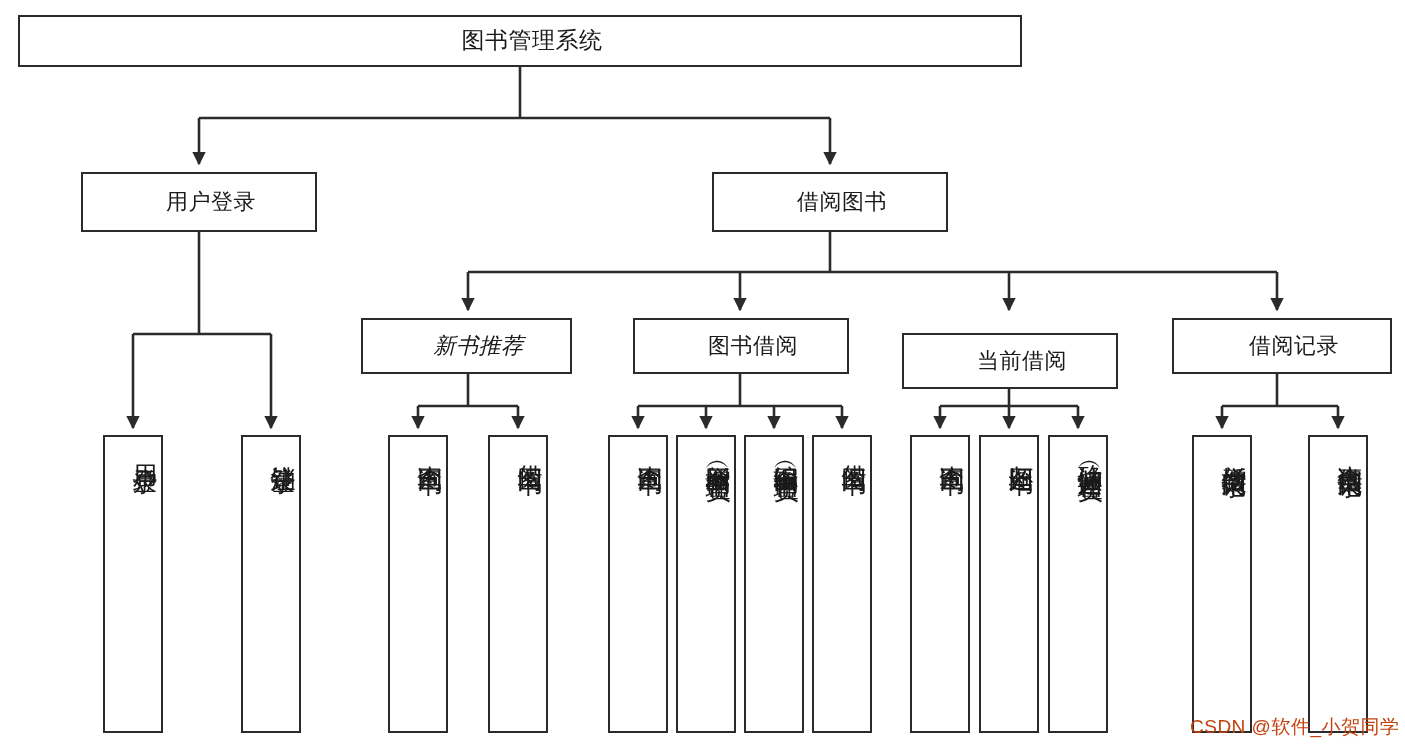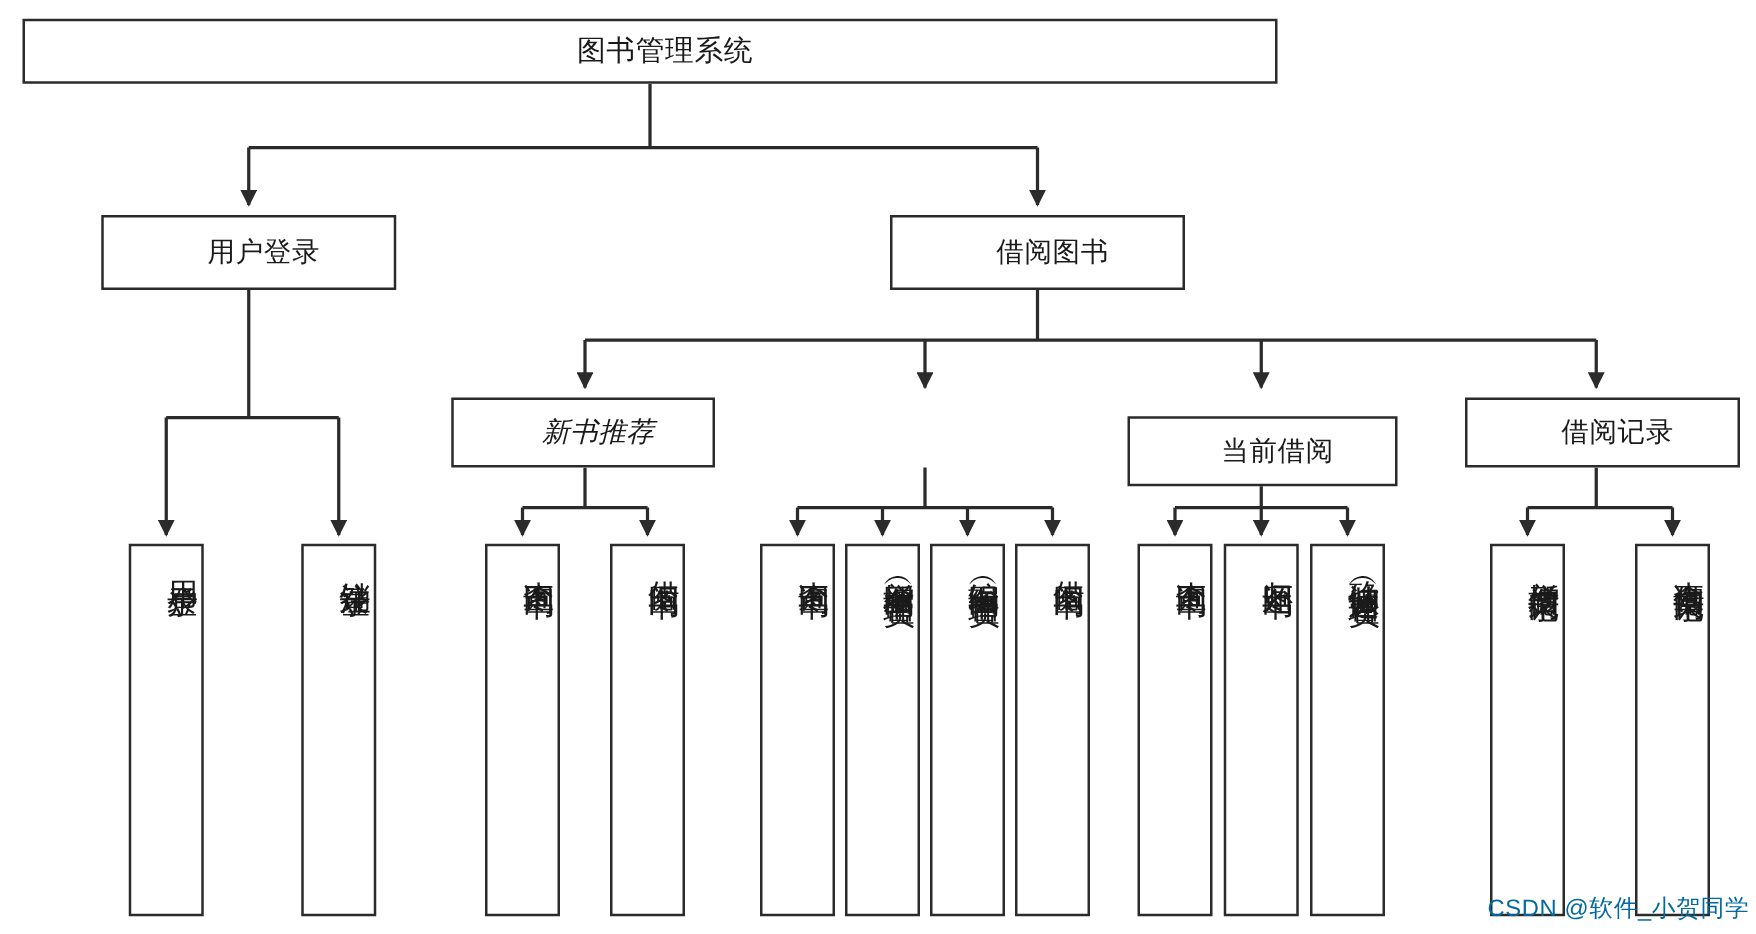--- a/index.html
+++ b/index.html
@@ -59,21 +59,21 @@
   .node.vert .node-label {
     writing-mode: vertical-rl;
     text-orientation: upright;
     font-size: 25px;
     line-height: 1.0;
     letter-spacing: 2px;
     white-space: nowrap;
   }
   .watermark {
     position: absolute;
-    color: #0369a1;
+    color: #c2410c;
     font-size: 19px;
     white-space: nowrap;
     letter-spacing: 0.5px;
   }
 </style>
 </head>
 <body>
 
 <div id="canvas">
 
@@ -135,20 +135,23 @@
   <div class="node horiz" style="left:81px; top:172px; width:236px; height:60px;">
     <span class="node-label">用户登录</span>
   </div>
   <div class="node horiz" style="left:712px; top:172px; width:236px; height:60px;">
     <span class="node-label">借阅图书</span>
   </div>
 
   <div class="node horiz" style="left:361px; top:318px; width:211px; height:56px;font-style:italic;">
     <span class="node-label">新书推荐</span>
   </div>
+  <div class="node horiz" style="left:633px; top:318px; width:216px; height:56px;">
+    <span class="node-label">图书借阅</span>
+  </div>
   <div class="node horiz" style="left:902px; top:301px; width:216px; height:56px;margin-top:32px;">
     <span class="node-label">当前借阅</span>
   </div>
   <div class="node horiz" style="left:1172px; top:318px; width:220px; height:56px;">
     <span class="node-label">借阅记录</span>
   </div>
 
   <div class="node vert" style="left:103px; top:435px; width:60px; height:298px;">
     <span class="node-label">用户登录</span>
   </div>

